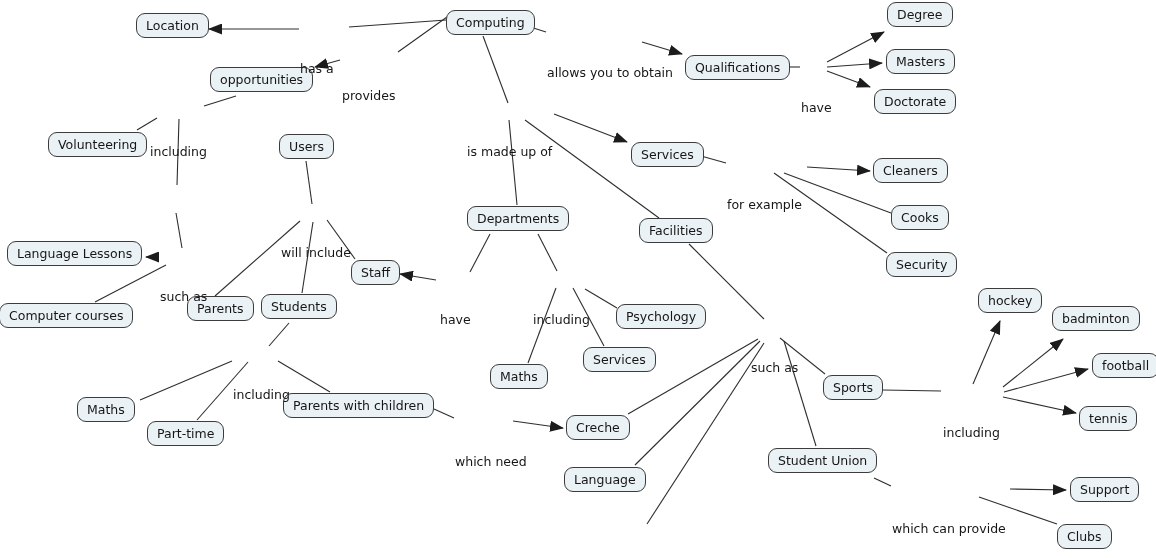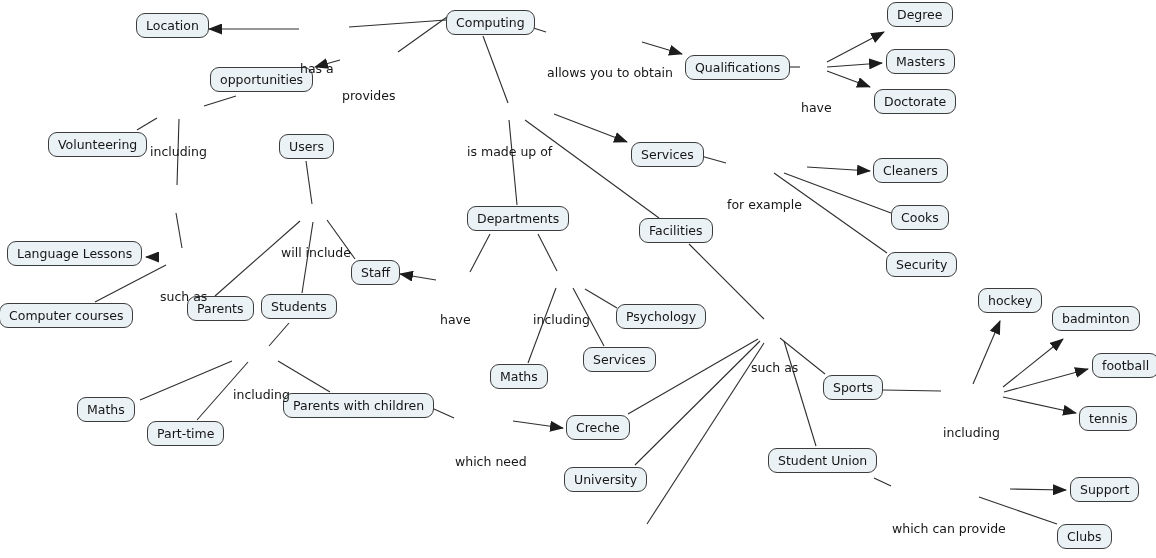--- a/index.html
+++ b/index.html
@@ -105,21 +105,21 @@
   <div class="node" style="left:261px;top:294px">Students</div>
   <div class="node" style="left:351px;top:260px">Staff</div>
   <div class="node" style="left:467px;top:206px">Departments</div>
   <div class="node" style="left:616px;top:304px">Psychology</div>
   <div class="node" style="left:583px;top:347px">Services</div>
   <div class="node" style="left:490px;top:364px">Maths</div>
   <div class="node" style="left:77px;top:397px">Maths</div>
   <div class="node" style="left:147px;top:421px">Part-time</div>
   <div class="node" style="left:283px;top:393px">Parents with children</div>
   <div class="node" style="left:566px;top:415px">Creche</div>
-  <div class="node" style="left:564px;top:467px">University</div>
+  <div class="node" style="left:564px;top:467px">Language</div>
   <div class="node" style="left:639px;top:218px">Facilities</div>
   <div class="node" style="left:631px;top:142px">Services</div>
   <div class="node" style="left:873px;top:158px">Cleaners</div>
   <div class="node" style="left:891px;top:205px">Cooks</div>
   <div class="node" style="left:886px;top:252px">Security</div>
   <div class="node" style="left:685px;top:55px">Qualifications</div>
   <div class="node" style="left:887px;top:2px">Degree</div>
   <div class="node" style="left:886px;top:49px">Masters</div>
   <div class="node" style="left:874px;top:89px">Doctorate</div>
   <div class="node" style="left:823px;top:375px">Sports</div>

